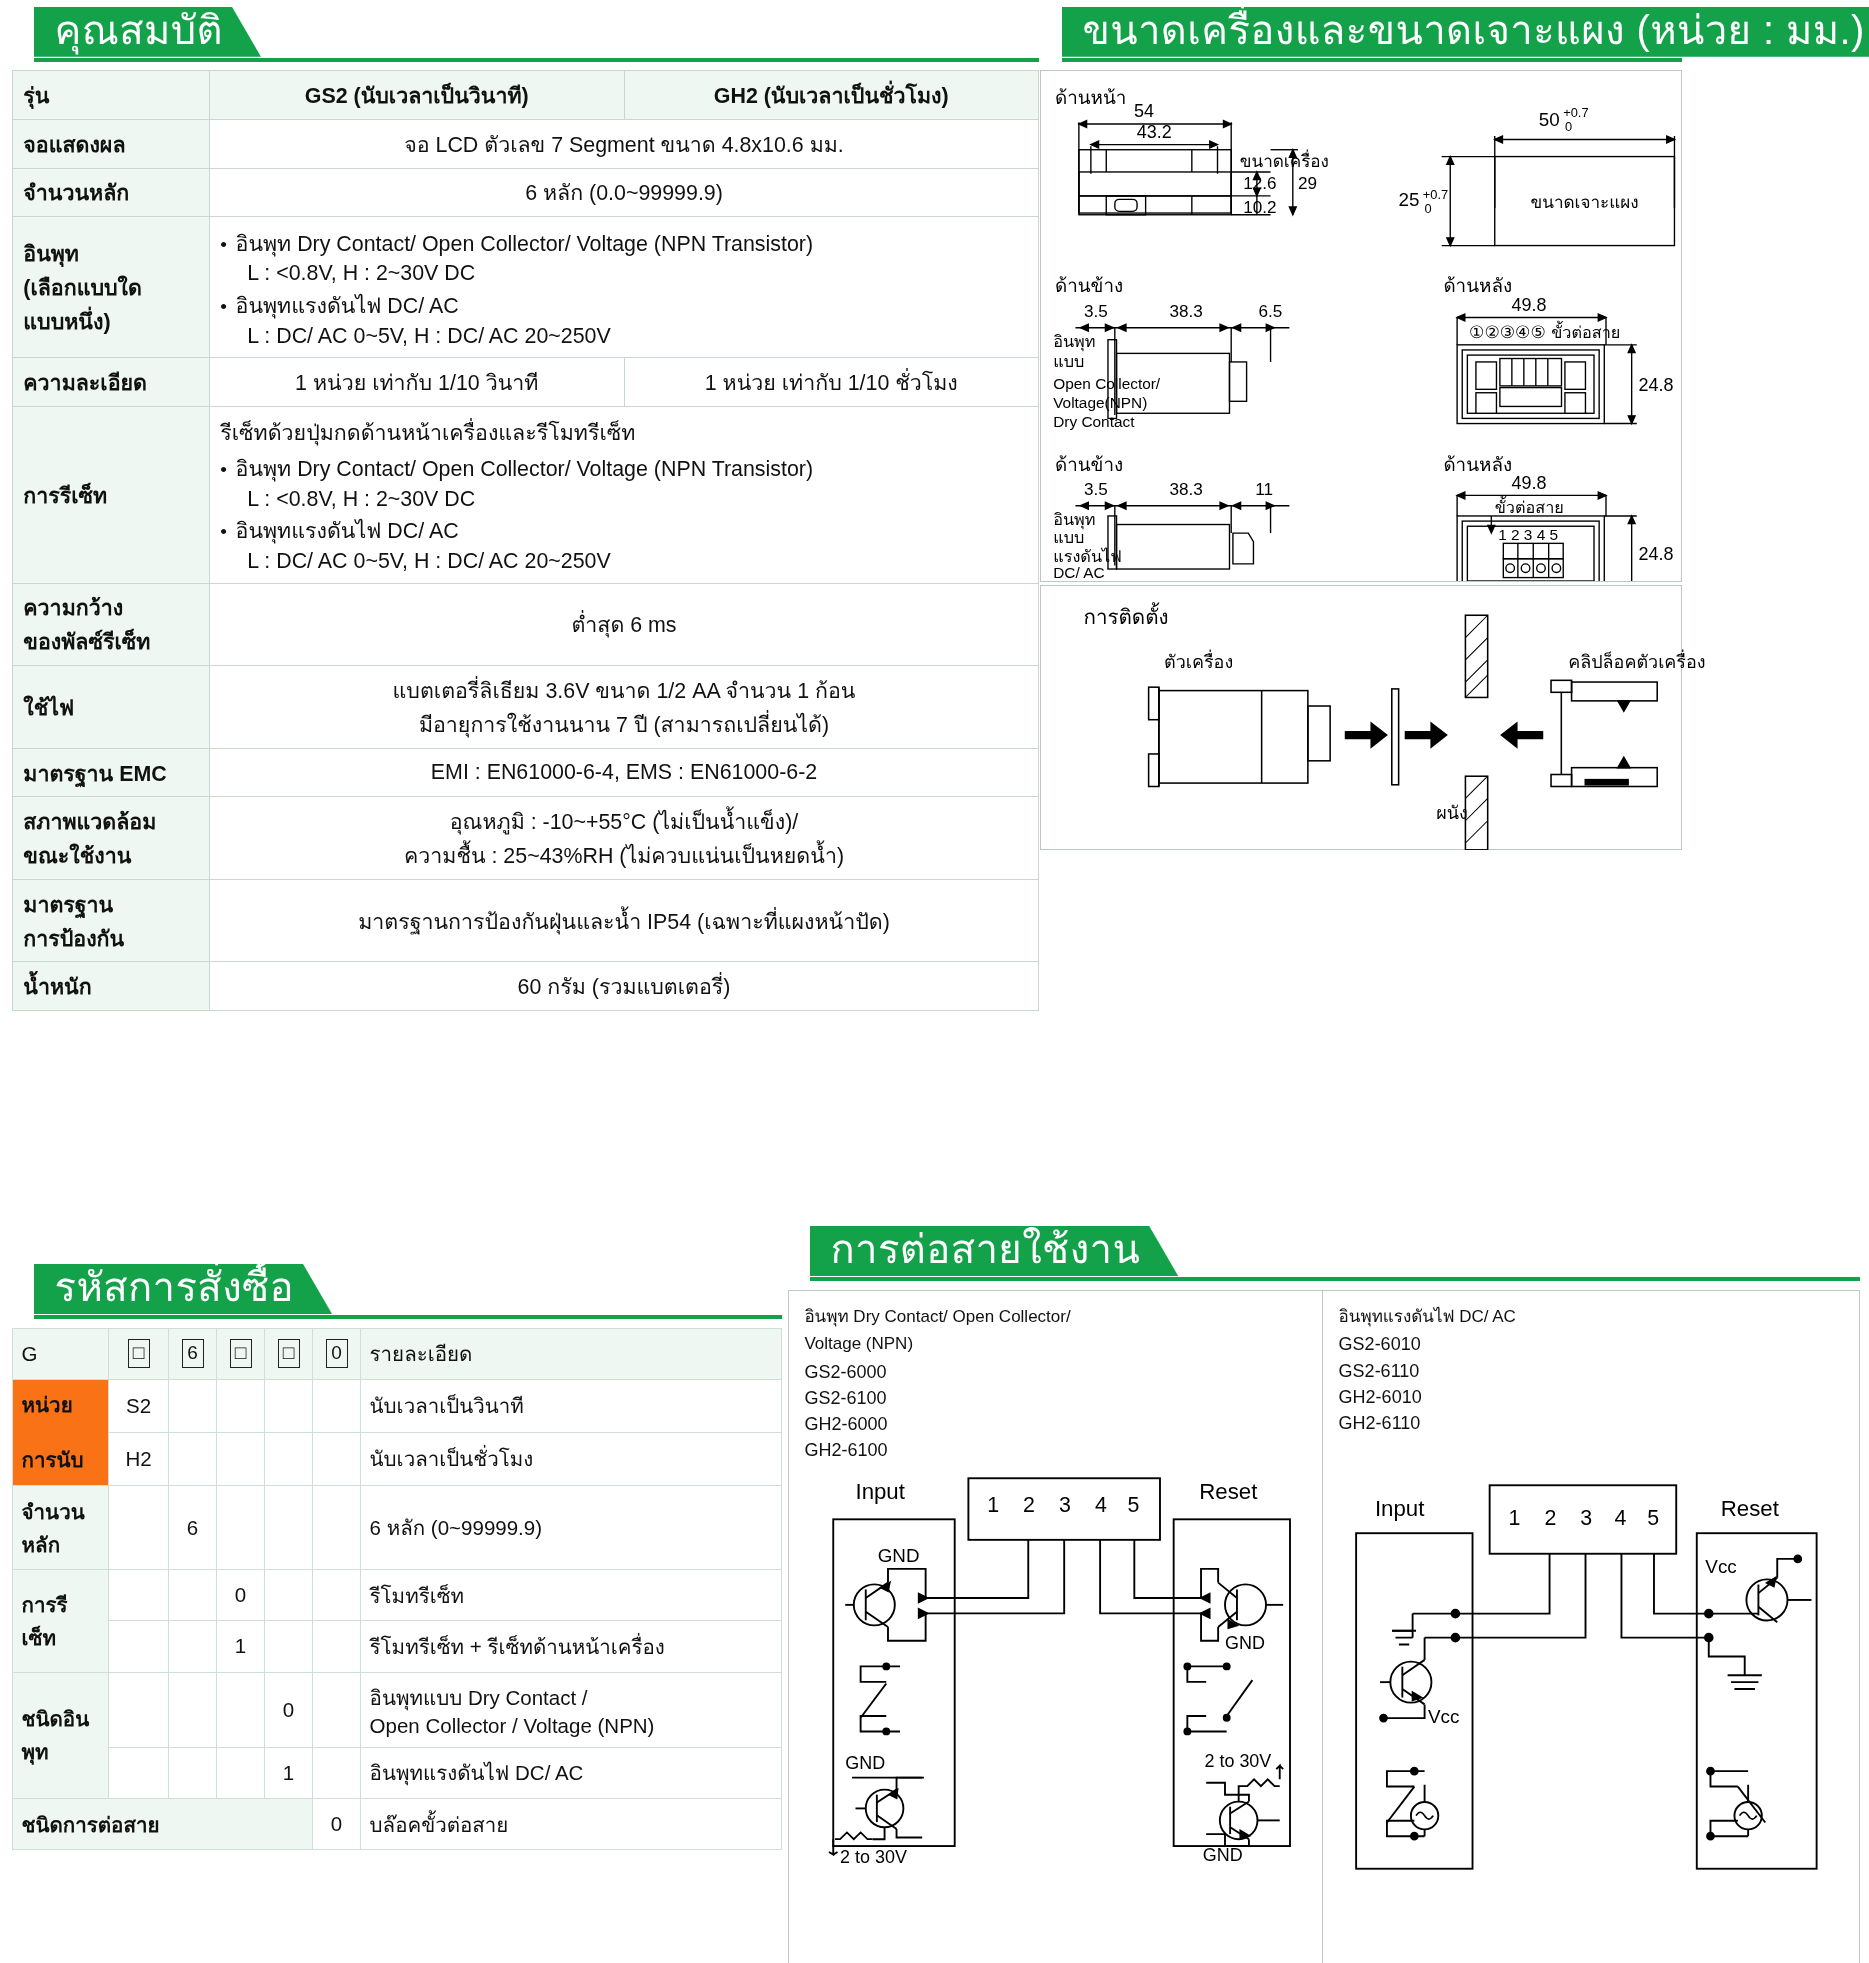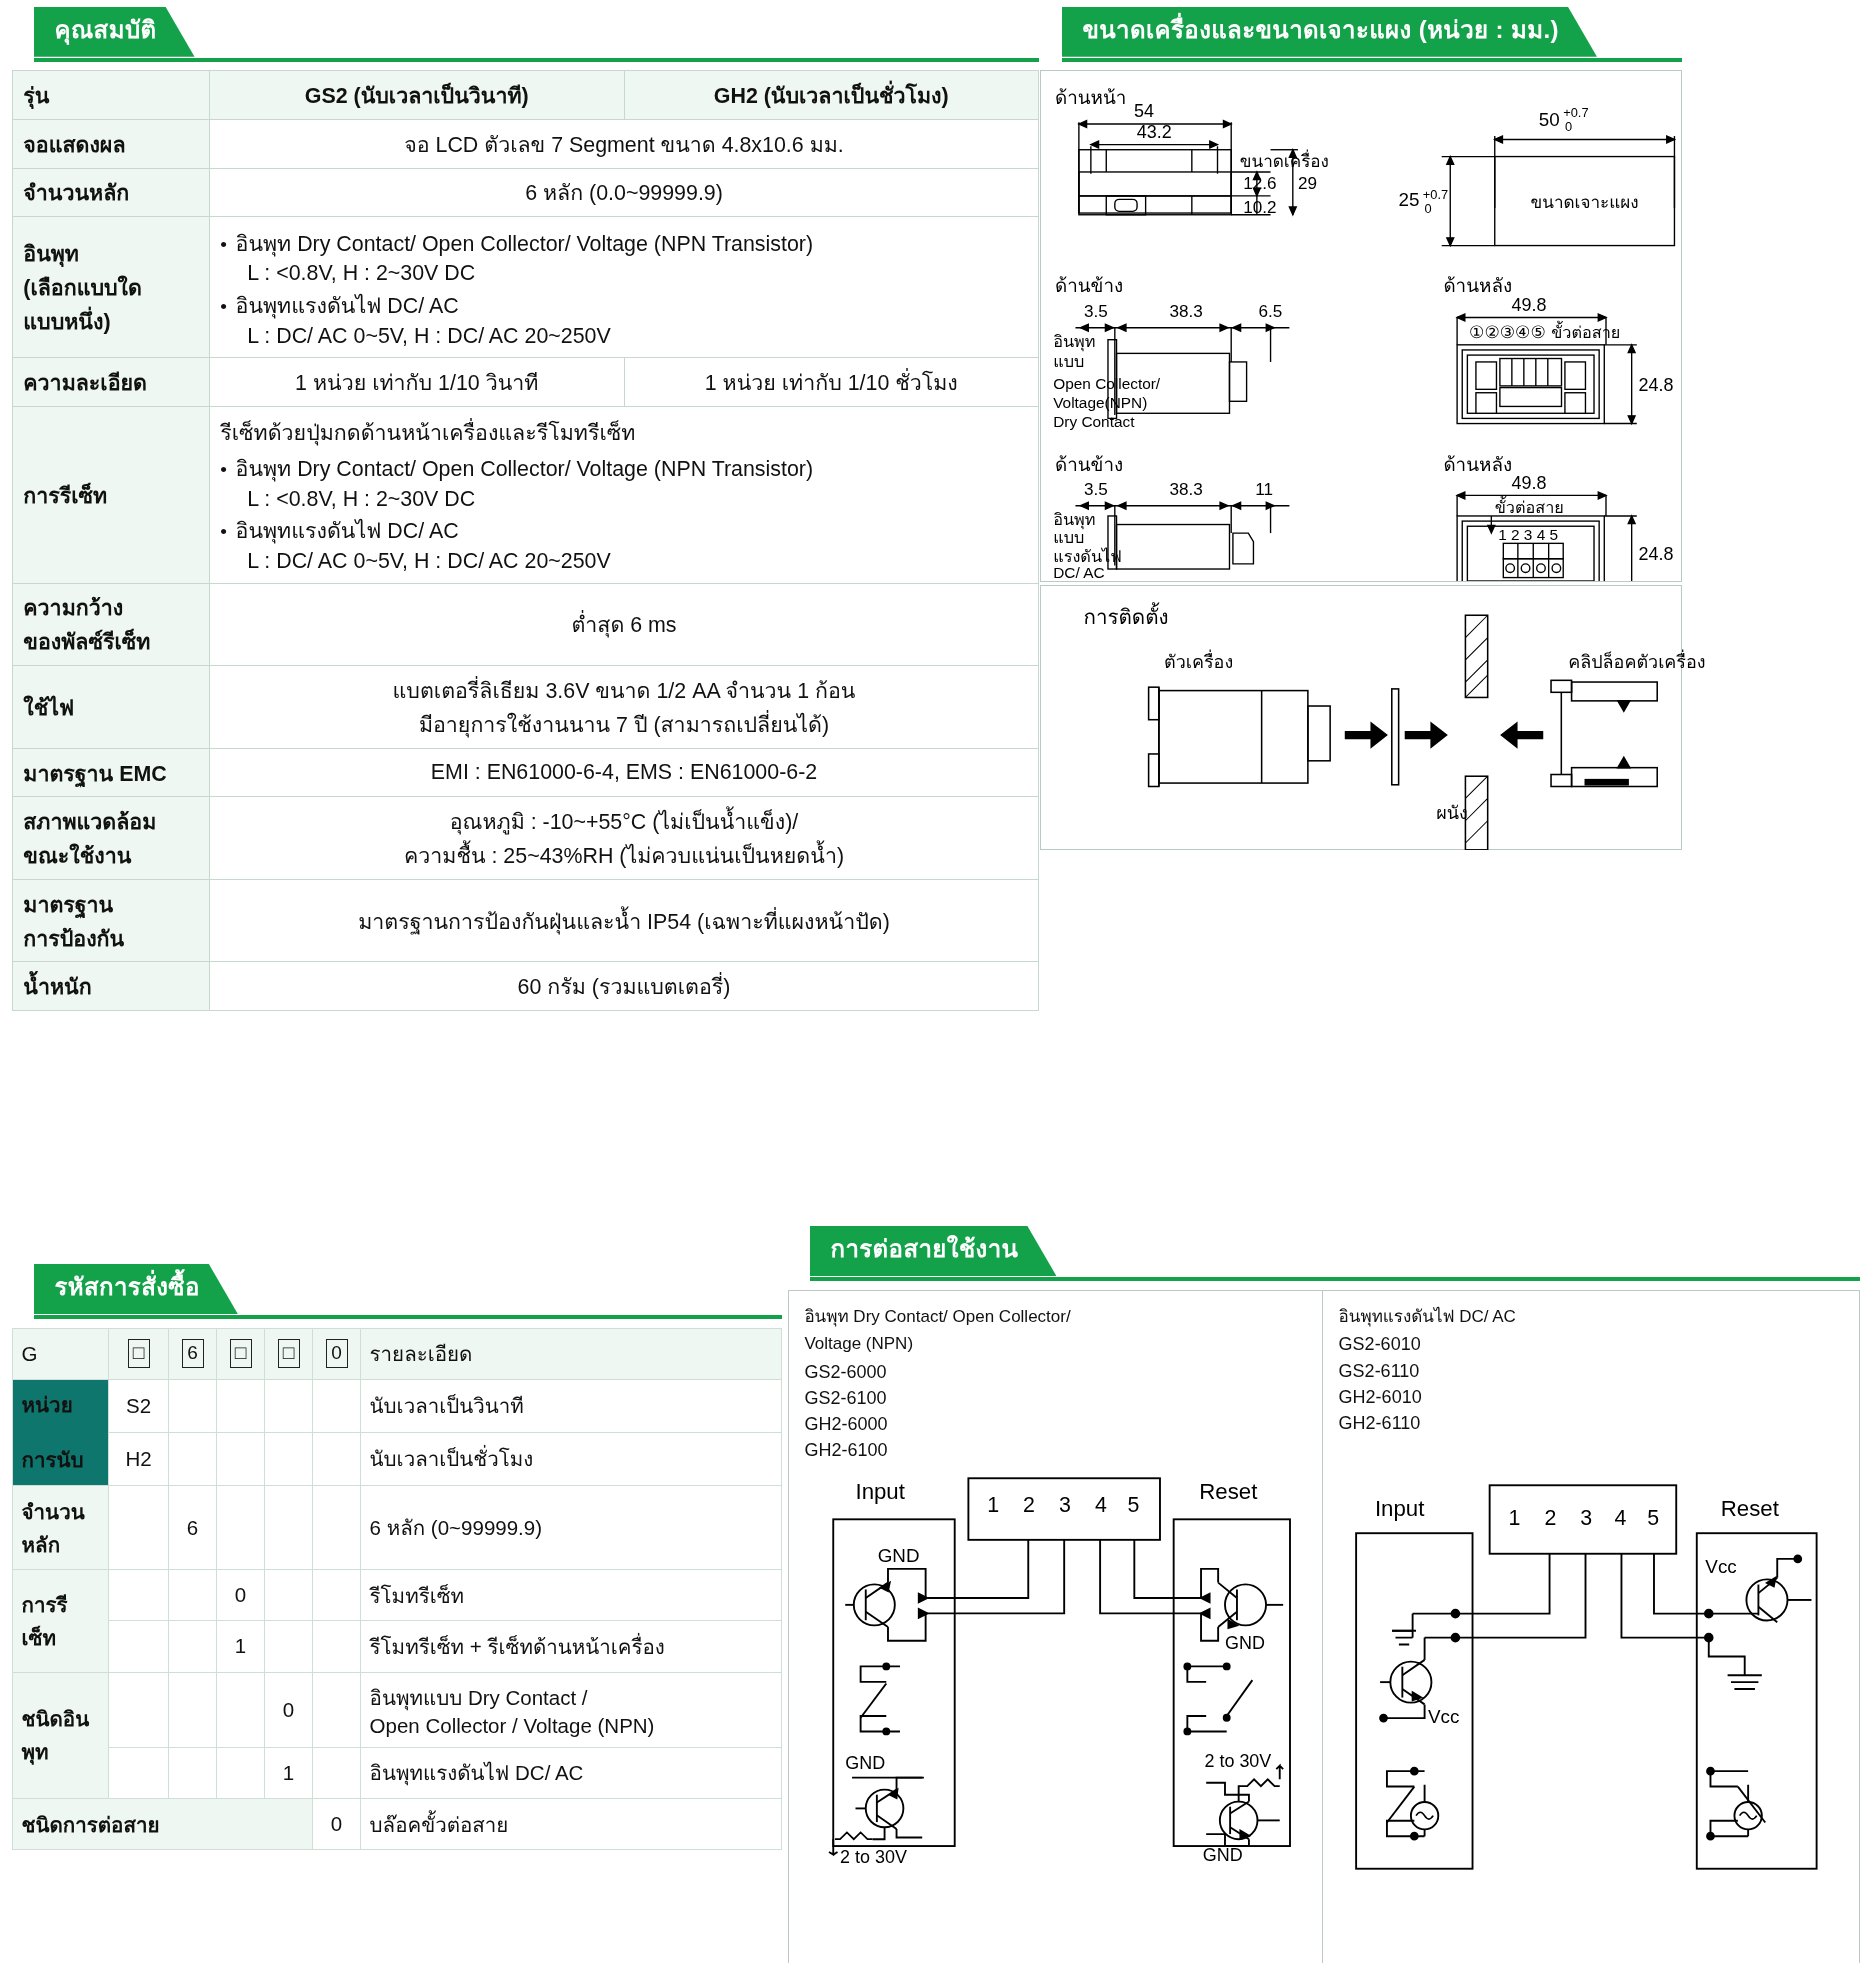--- a/index.html
+++ b/index.html
@@ -16,21 +16,21 @@
   
   .banner { position:relative; height:55px; margin-bottom:8.6px; }
   .banner .shape {
     position:absolute; left:22px; top:0; height:50px;
     background:#13a24a;
     padding:0 38px 0 20.5px;
     display:flex; align-items:center;
     clip-path: polygon(0 0, calc(100% - 29px) 0, 100% 100%, 0 100%);
   }
   .banner .shape span {
-    color:#fff; font-size:24px; font-weight:bold; letter-spacing:0.4px;
+    color:#fff; font-size:40px; font-weight:normal; letter-spacing:0.4px;
     white-space:nowrap; line-height:1; padding-bottom:3.4px;
   }
   .banner .underline {
     position:absolute; left:22px; bottom:0px; height:4.3px; right:0;
     background:#13a24a;
   }
 
   
   table.spec { border-collapse:collapse; width:100%; table-layout:fixed; }
   table.spec td {
@@ -429,21 +429,21 @@
         <td>G</td>
         <td class="ctr"><span class="box">□</span></td>
         <td class="ctr"><span class="boxfill">6</span></td>
         <td class="ctr"><span class="box">□</span></td>
         <td class="ctr"><span class="box">□</span></td>
         <td class="ctr"><span class="boxfill">0</span></td>
         <td>รายละเอียด</td>
       </tr>
 
       <tr>
-        <td class="lbl" rowspan="2" style="background:#0f766e;border-color:#cfded6;vertical-align:middle">
+        <td class="lbl" rowspan="2" style="background:#f97316;border-color:#cfded6;vertical-align:middle">
           <div>หน่วย</div>
           <div style="margin-top:22px">การนับ</div>
         </td>
         <td class="ctr">S2</td>
         <td></td>
           <td></td>
           <td></td>
           <td></td>
         <td>นับเวลาเป็นวินาที</td>
       </tr>

